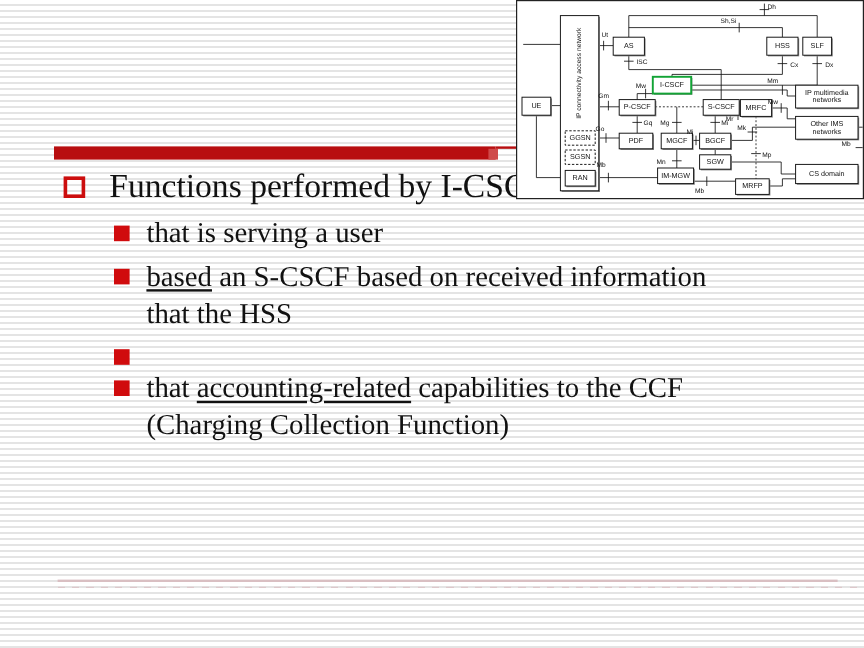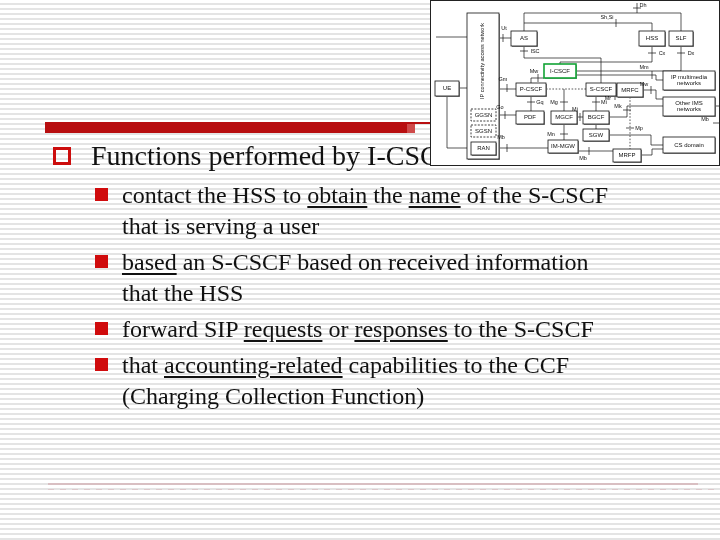--- a/index.html
+++ b/index.html
@@ -43,36 +43,32 @@
 
   <div class="l1-row">
     <span class="l1-bullet"></span>
     <span class="l1-text">Functions performed by I-CSCF</span>
   </div>
 
   <div class="l2-list">
       <div class="l2-item">
         <span class="l2-bullet"></span>
         <div class="l2-text">
-          <div class="l2-line"><span>contact the HSS to </span><span class="u">obtain</span><span> the </span><span class="u">name</span><span> of the S-CSCF</span></div>
           <div class="l2-line"><span>that is serving a user</span></div>
         </div>
       </div>
       <div class="l2-item">
         <span class="l2-bullet"></span>
         <div class="l2-text">
           <div class="l2-line"><span class="u">based</span><span> an S-CSCF based on received information</span></div>
           <div class="l2-line"><span>that the HSS</span></div>
         </div>
       </div>
       <div class="l2-item">
         <span class="l2-bullet"></span>
-        <div class="l2-text">
-          <div class="l2-line"><span>forward SIP </span><span class="u">requests</span><span> or </span><span class="u">responses</span><span> to the S-CSCF</span></div>
-        </div>
       </div>
       <div class="l2-item">
         <span class="l2-bullet"></span>
         <div class="l2-text">
           <div class="l2-line"><span>that </span><span class="u">accounting-related</span><span> capabilities to the CCF</span></div>
           <div class="l2-line"><span>(Charging Collection Function)</span></div>
         </div>
       </div>
     </div>
 

